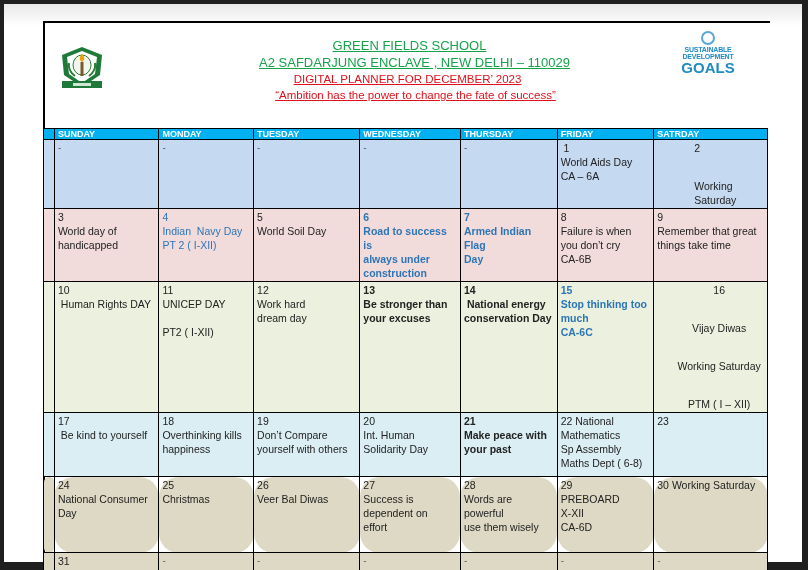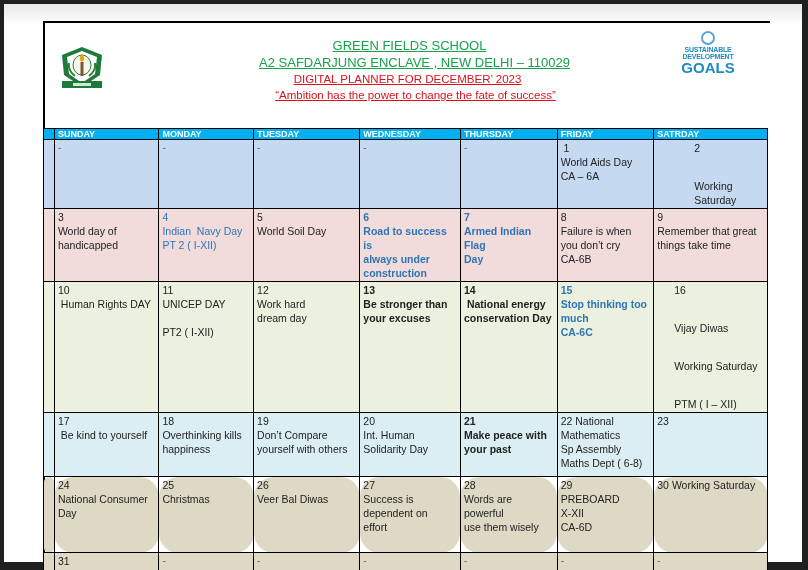--- a/index.html
+++ b/index.html
@@ -27,21 +27,21 @@
   .r3 td{background:#ebf1de;height:95px;}
   .r4 td{background:#dbeef4;height:64px;}
   .r5 td{background:#ddd9c4;height:76px;border-radius:20px;}
   .r6 td{background:#ddd9c4;height:62px;}
   .blue{color:#2e75b6;}
   .bold{font-weight:bold;}
   .dash{font-size:10px;color:#666;}
   .line{display:block;white-space:pre-wrap;}
   .gap{margin-top:24px;}
   .indent{padding-left:40px;}
-  .indent2{padding-left:20px;}
+  .indent2{padding-left:20px;text-align:center;}
 </style>
 </head>
 <body>
 
 <div class="sheet">
   <div class="doc">
     <div class="hdr">
       <div class="logo">
         <svg width="52" height="46" viewBox="0 0 52 46">
           <path d="M6 10 L26 2 L46 10 L44 30 L26 42 L8 30 Z" fill="#1f7a3a"></path>

